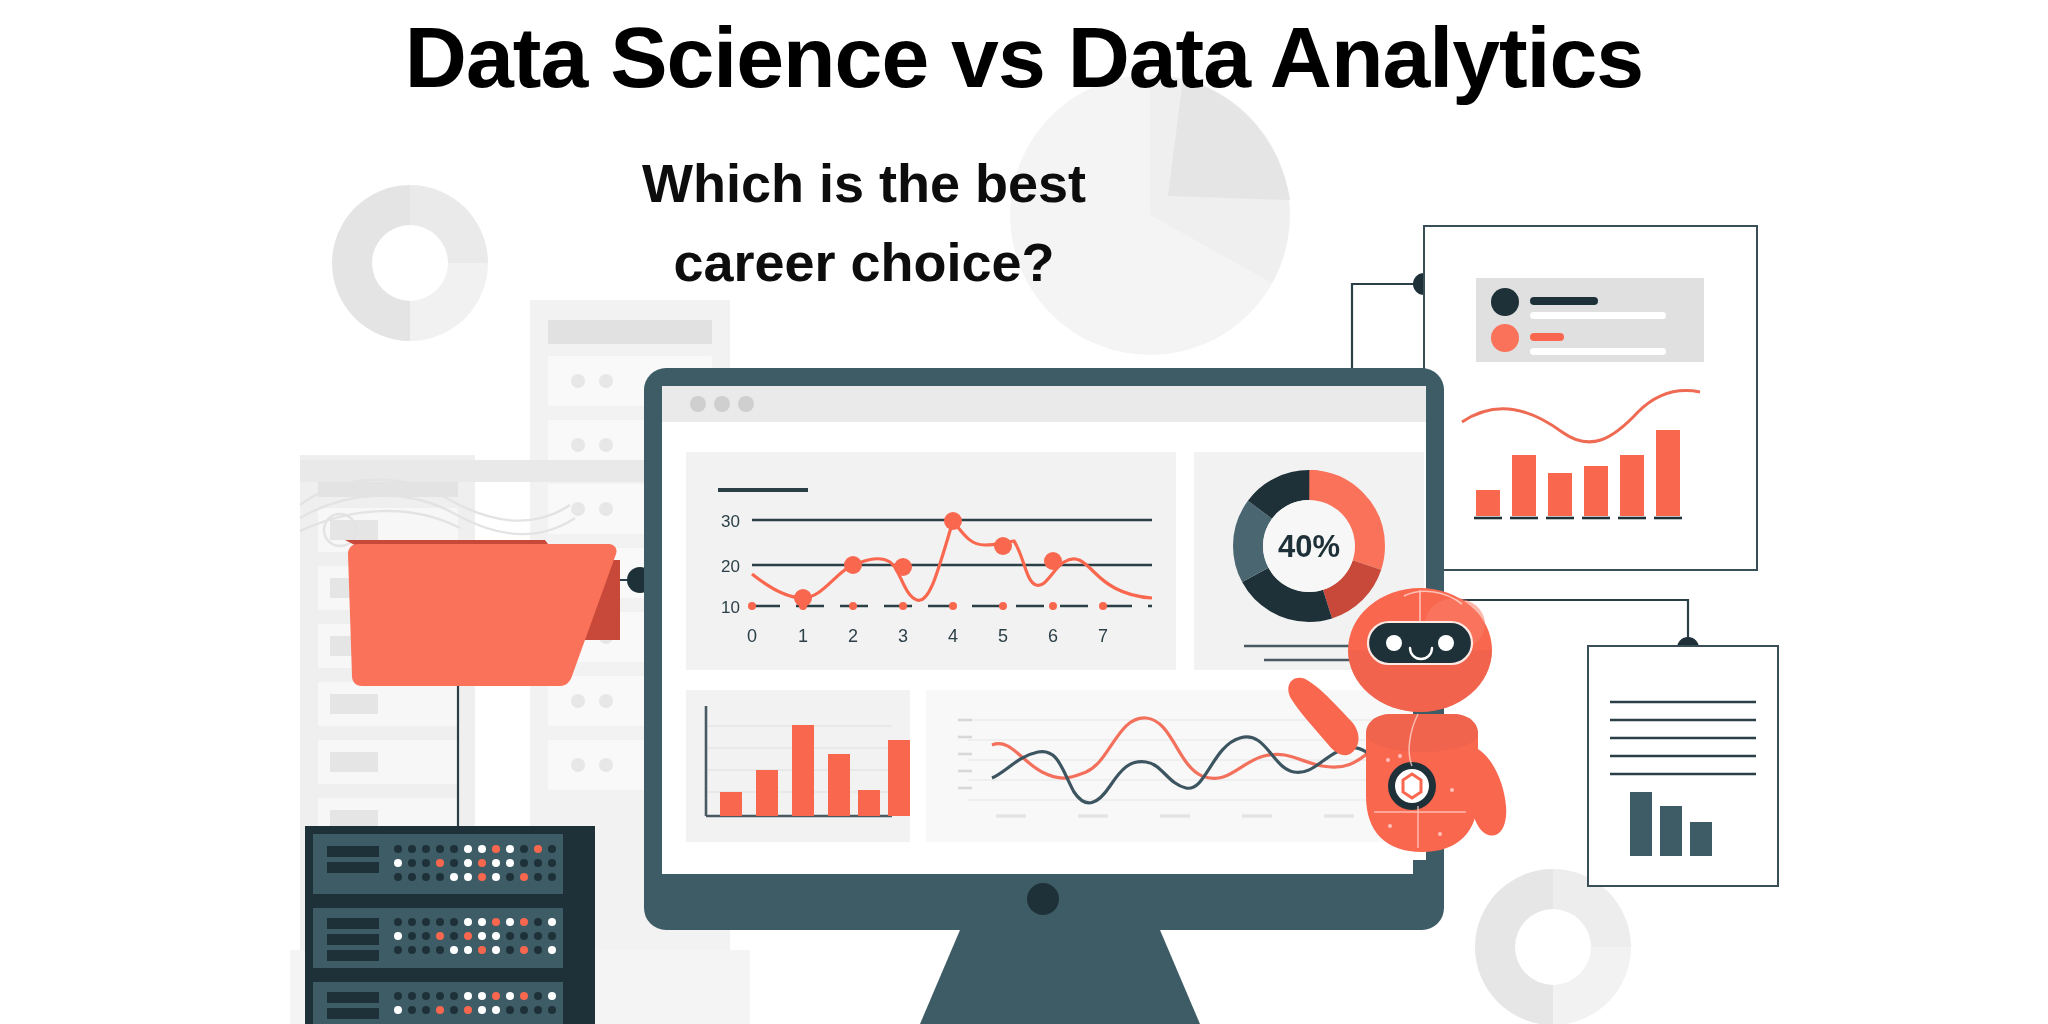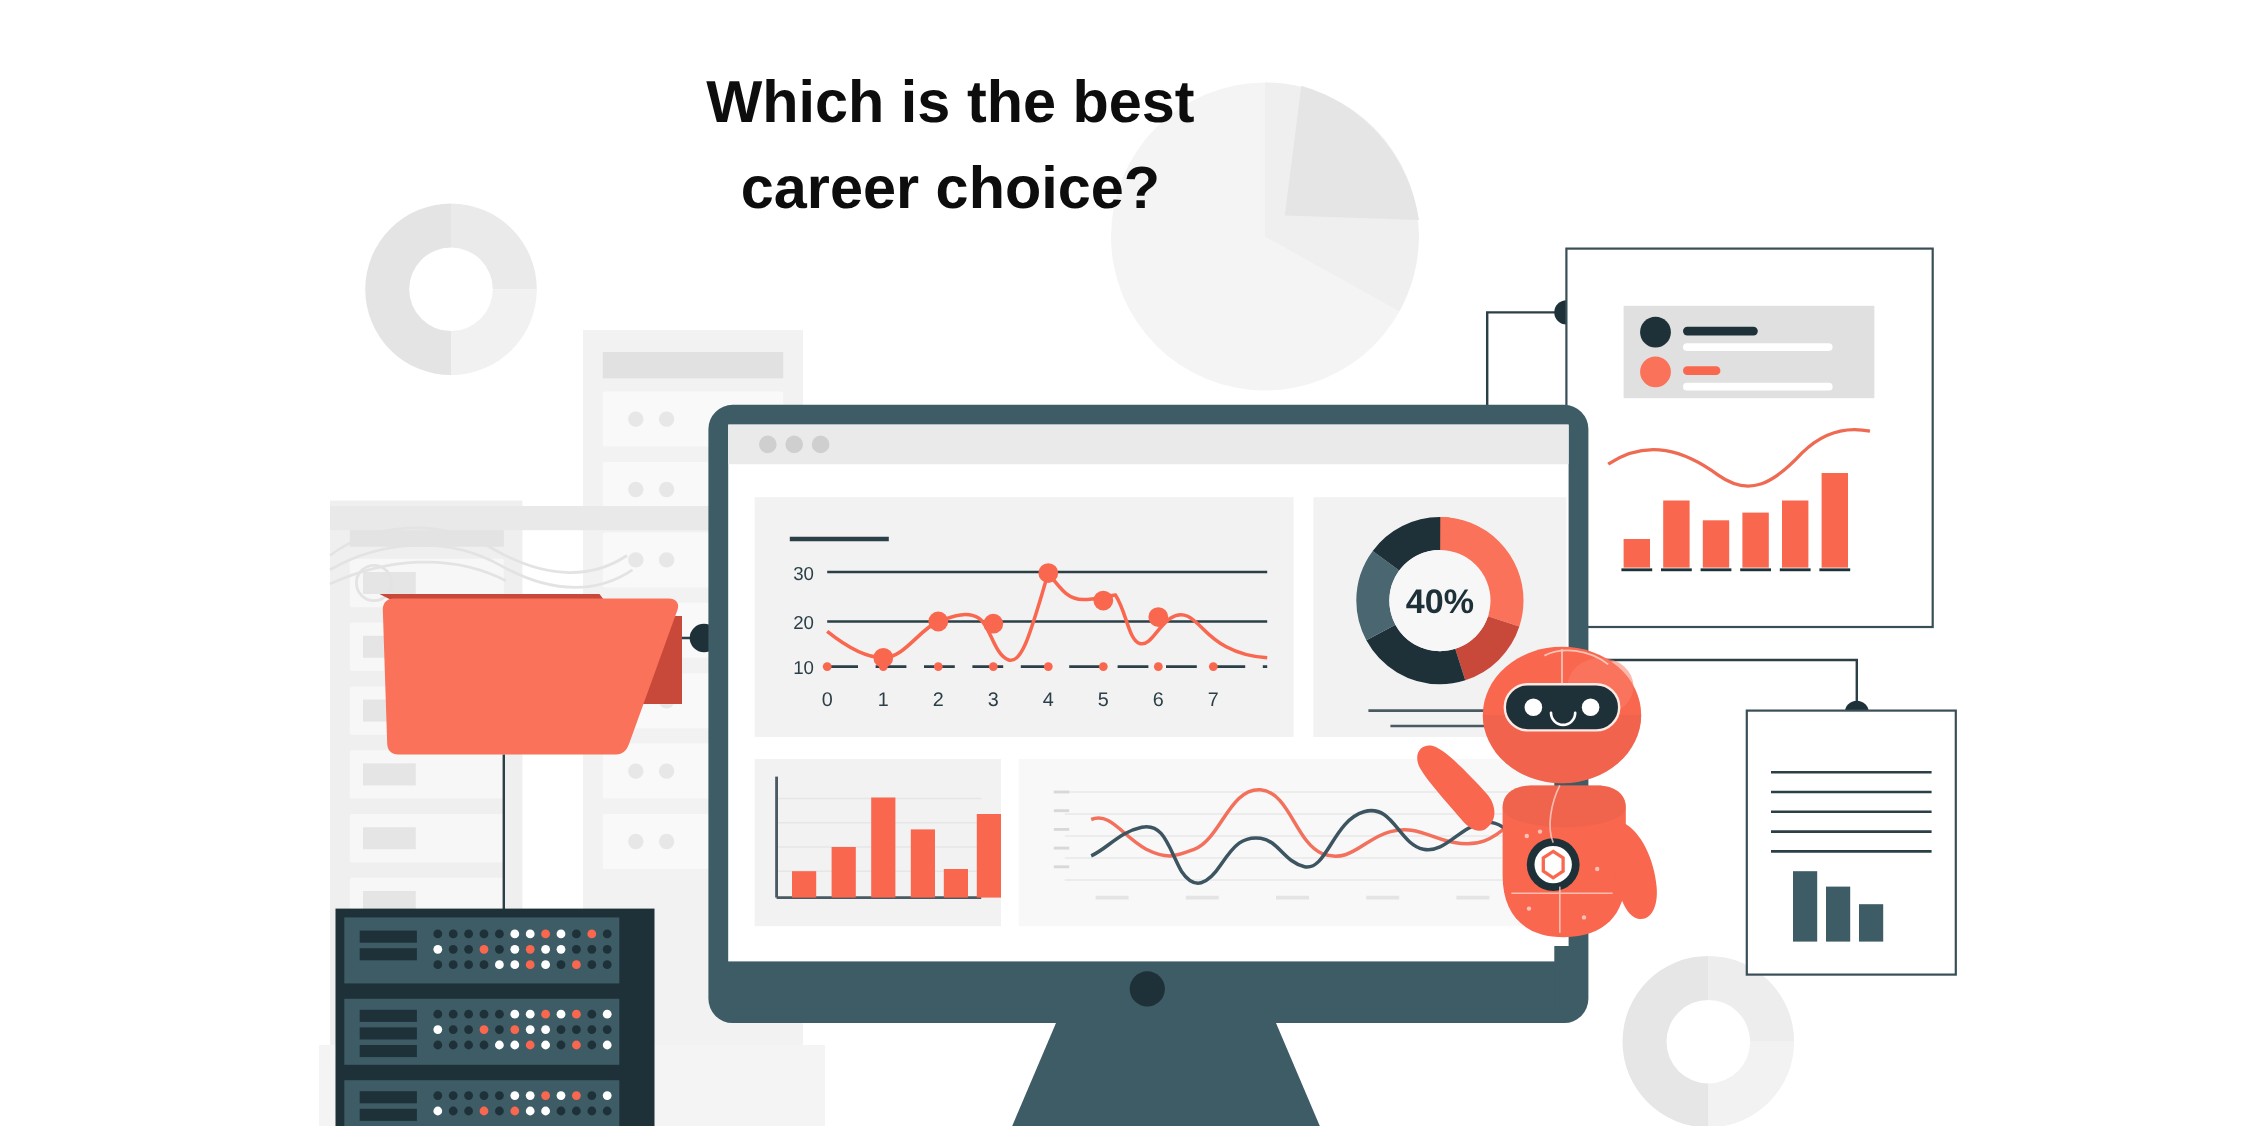--- a/index.html
+++ b/index.html
@@ -127,20 +127,21 @@
       <g fill="none" stroke="#E2E2E2" stroke-width="2.5">
         <path d="M300,505 C 340,475 400,470 450,500 C 500,528 540,525 570,505"></path>
         <path d="M300,518 C 345,492 405,486 455,514 C 505,542 545,538 575,518"></path>
         <path d="M300,531 C 350,508 410,502 460,528"></path>
         <circle cx="340" cy="530" r="16"></circle>
       </g>
     </g>
   </svg>
 
   <div id="headline">
+    <div id="title-line">Data Science vs Data Analytics</div>
     <div id="subtitle-wrap">
       <div class="subtitle-line">Which is the best</div>
       <div class="subtitle-line">career choice?</div>
     </div>
   </div>
 
   <svg class="layer" width="2048" height="1024" viewBox="0 0 2048 1024" xmlns="http://www.w3.org/2000/svg">
 
     <g fill="none" stroke="#2B3F47" stroke-width="2.2">
       <path d="M1352,520 L1352,284 L1724,284"></path>

